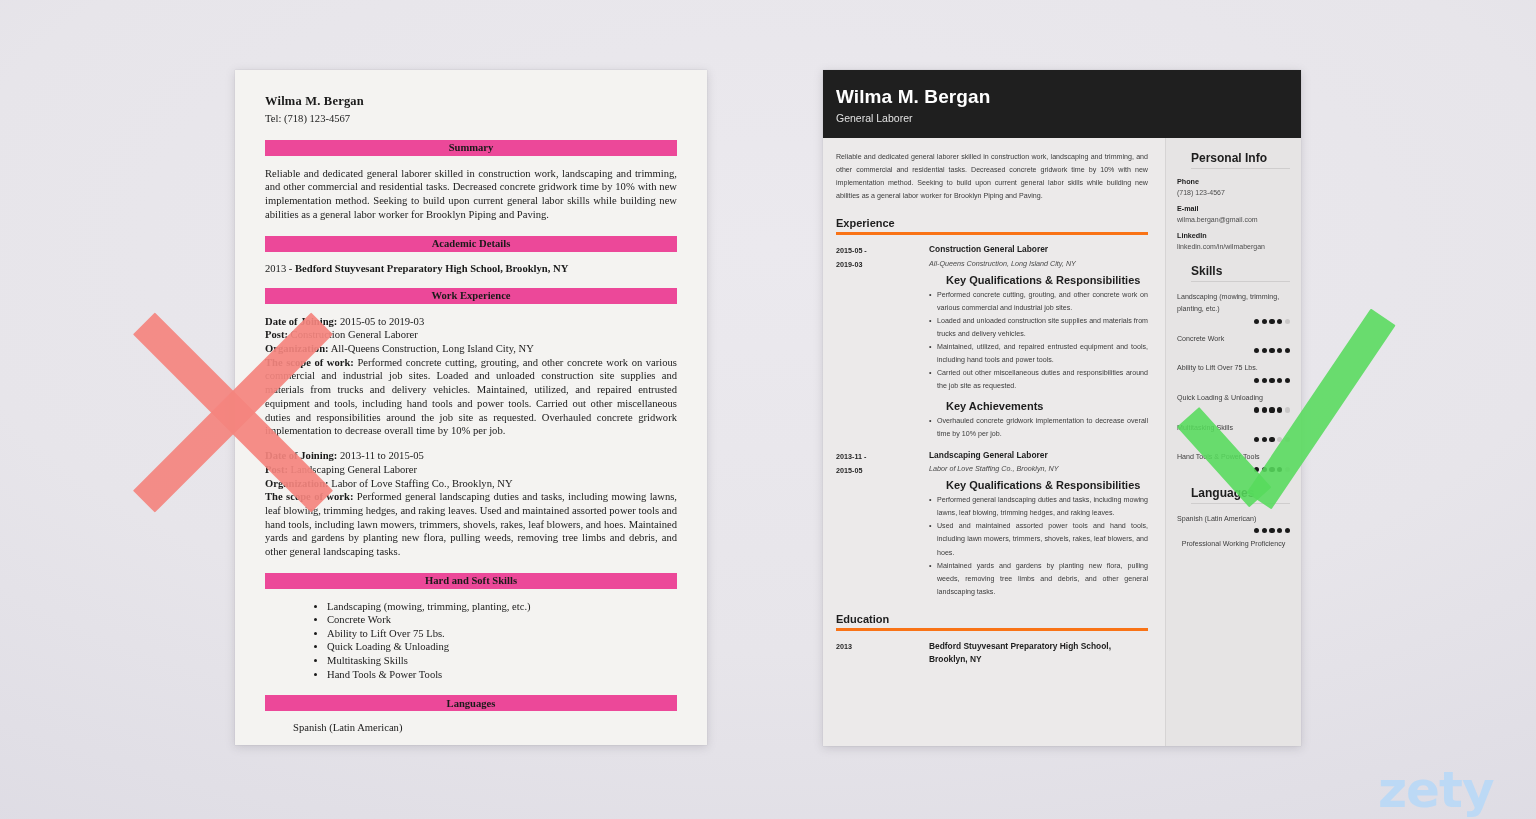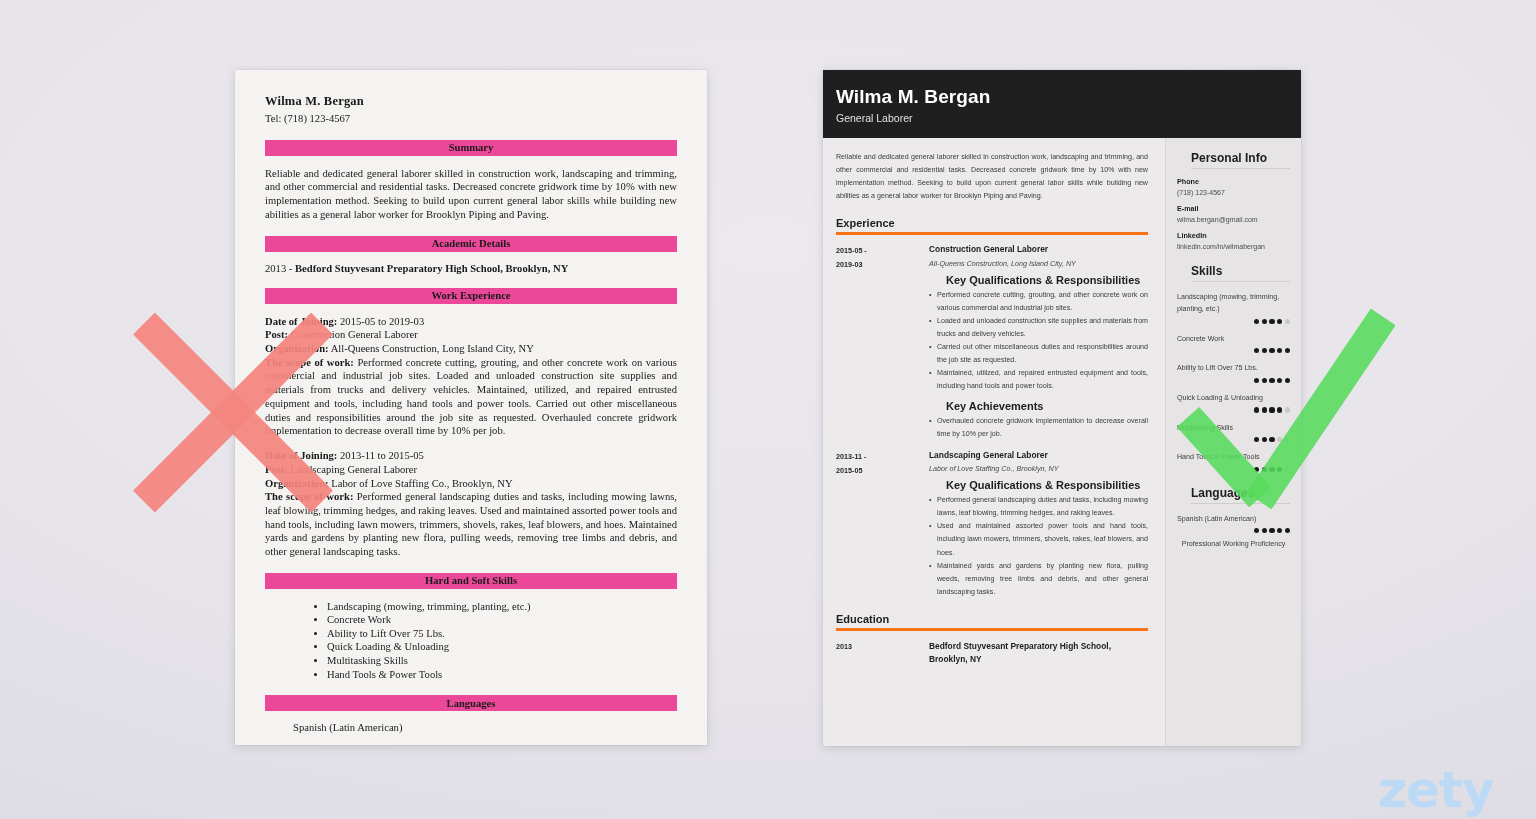--- a/index.html
+++ b/index.html
@@ -205,22 +205,22 @@
           <div>2015-05 -</div>
           <div>2019-03</div>
         </div>
         <div class="g-rowbody">
           <div class="g-job-title">Construction General Laborer</div>
           <div class="g-job-company">All-Queens Construction, Long Island City, NY</div>
           <div class="g-sub">Key Qualifications &amp; Responsibilities</div>
           <ul class="g-ul">
             <li>Performed concrete cutting, grouting, and other concrete work on various commercial and industrial job sites.</li>
             <li>Loaded and unloaded construction site supplies and materials from trucks and delivery vehicles.</li>
+            <li>Maintained, utilized, and repaired entrusted equipment and tools, including hand tools and power tools.</li>
             <li>Carried out other miscellaneous duties and responsibilities around the job site as requested.</li>
-            <li>Maintained, utilized, and repaired entrusted equipment and tools, including hand tools and power tools.</li>
           </ul>
           <div class="g-sub">Key Achievements</div>
           <ul class="g-ul">
             <li>Overhauled concrete gridwork implementation to decrease overall time by 10% per job.</li>
           </ul>
         </div>
       </div>
 
       <div class="g-row">
         <div class="g-dates">

